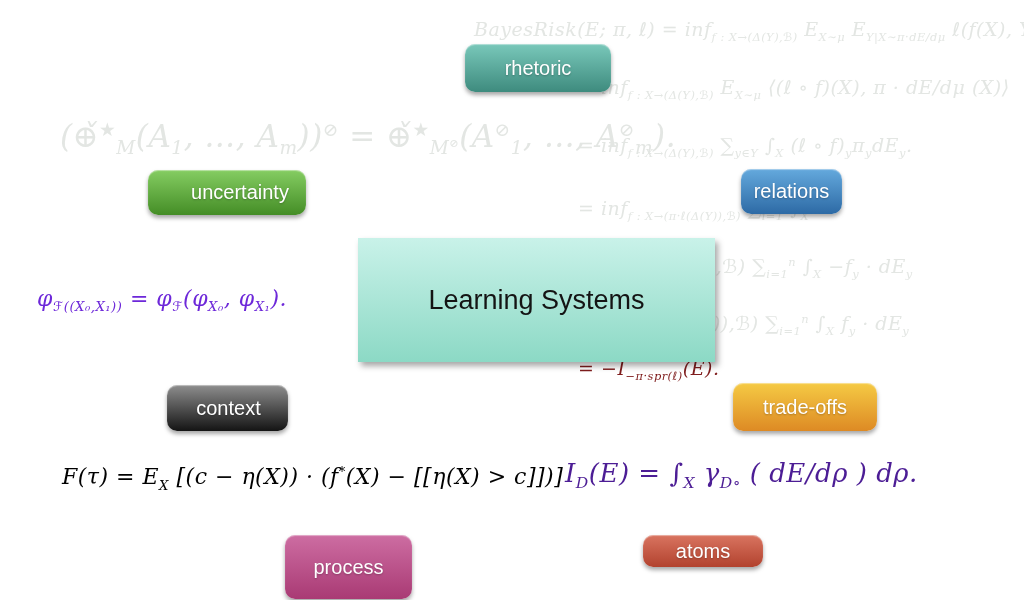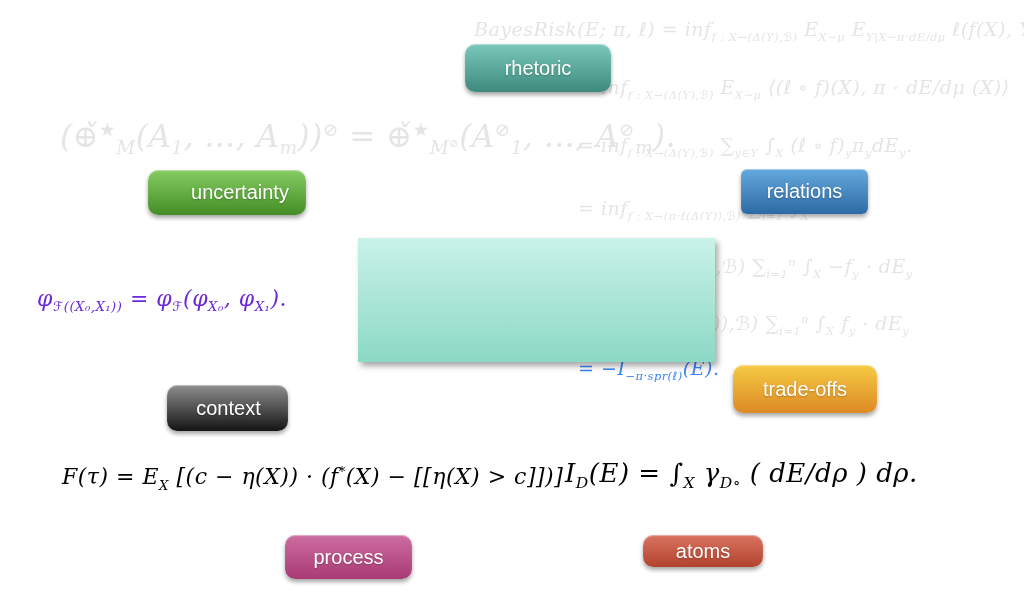--- a/index.html
+++ b/index.html
@@ -33,24 +33,24 @@
     position:absolute;z-index:2;
     left:358px;top:238px;width:357px;height:124px;
     display:flex;flex-direction:column;align-items:center;justify-content:center;
     text-align:center;
     font-size:27px;line-height:41px;color:#141414;
     box-shadow:3px 4px 6px rgba(0,0,0,0.35);
   }
   
   #topic-rhetoric   {left:465px;top:44px; width:146px;height:48px;}
   #topic-uncertainty{left:148px;top:170px;width:158px;height:45px;padding-left:32px;}
-  #topic-relations  {left:741px;top:169px;width:127px;height:45px;border-radius:6px;}
+  #topic-relations  {left:741px;top:169px;width:101px;height:45px;}
   #topic-context    {left:167px;top:385px;width:121px;height:46px;}
-  #topic-tradeoffs  {left:733px;top:365px;width:144px;height:48px;}
-  #topic-process    {left:285px;top:535px;width:127px;height:44px;}
+  #topic-tradeoffs  {left:733px;top:383px;width:144px;height:48px;}
+  #topic-process    {left:285px;top:535px;width:127px;height:64px;}
   #topic-atoms      {left:643px;top:535px;width:120px;height:32px;}
 
   #f-bayes1{left:427px;top:18px; font-size:19px;margin-left:47px;}
   #f-bayes2{left:578px;top:76px; font-size:19px;}
   #f-bayes3{left:578px;top:134px;font-size:19px;}
   #f-bayes4{left:578px;top:197px;font-size:19px;}
   #f-sumneg{left:700px;top:255px;font-size:19px;}
   #f-sumpos{left:692px;top:312px;font-size:19px;}
   #f-spr   {left:578px;top:357px;font-size:19px;}
   #f-oplus {left:60px; top:118px;font-size:31px;}
@@ -62,27 +62,28 @@
 <body>
 
 <div>
 
   <div class="formula" id="f-bayes1" style="color: rgb(227, 230, 227);">BayesRisk(E; π, ℓ) =  inf<sub>f : X→(Δ(Y),ℬ)</sub>  E<sub>X∼μ</sub> E<sub>Y|X∼π·dE/dμ</sub> ℓ(f(X), Y)</div>
   <div class="formula" id="f-bayes2" style="color: rgb(227, 230, 227);">=  inf<sub>f : X→(Δ(Y),ℬ)</sub>  E<sub>X∼μ</sub> ⟨(ℓ ∘ f)(X), π · dE/dμ (X)⟩</div>
   <div class="formula" id="f-bayes3" style="color: rgb(227, 230, 227);">=  inf<sub>f : X→(Δ(Y),ℬ)</sub>  ∑<sub>y∈Y</sub> ∫<sub>X</sub> (ℓ ∘ f)<sub>y</sub>π<sub>y</sub>dE<sub>y</sub>.</div>
   <div class="formula" id="f-bayes4" style="color: rgb(227, 230, 227);">=  inf<sub>f : X→(π·ℓ(Δ(Y)),ℬ)</sub>  ∑<sub>i=1</sub> ∫<sub>X</sub></div>
   <div class="formula" id="f-sumneg" style="color: rgb(227, 230, 227);">)),ℬ) ∑<sub>i=1</sub><sup>n</sup> ∫<sub>X</sub> −f<sub>y</sub> · dE<sub>y</sub></div>
   <div class="formula" id="f-sumpos" style="color: rgb(227, 230, 227);">(Y)),ℬ) ∑<sub>i=1</sub><sup>n</sup> ∫<sub>X</sub> f<sub>y</sub> · dE<sub>y</sub></div>
-  <div class="formula" id="f-spr" style="color: #3b82f6;">= −I<sub>−π·spr(ℓ)</sub>(E).</div>
+  <div class="formula" id="f-spr" style="color: #7f1d1d;">= −I<sub>−π·spr(ℓ)</sub>(E).</div>
   <div class="formula" id="f-oplus" style="color: rgb(227, 230, 227);">(⊕̌<sup>★</sup><sub>M</sub>(A<sub>1</sub>, …, A<sub>m</sub>))<sup>⊘</sup> = ⊕̌<sup>★</sup><sub>M<sup>⊘</sup></sub>(A<sup>⊘</sup><sub>1</sub>, …, A<sup>⊘</sup><sub>m</sub>).</div>
   <div class="formula" id="f-phi" style="color: #6d28d9;">φ<sub>ℱ((X₀,X₁))</sub> = φ<sub>ℱ</sub>(φ<sub>X₀</sub>, φ<sub>X₁</sub>).</div>
   <div class="formula" id="f-ftau" style="color: #000000;">F(τ) = E<sub>X</sub> [(c − η(X)) · (f<sup>*</sup>(X) − [[η(X) &gt; c]])]</div>
-  <div class="formula" id="f-integ" style="color: #000000;">I<sub>D</sub>(E) = ∫<sub>X</sub> γ<sub>D∘</sub> ( dE/dρ ) dρ.</div>
+  <div class="formula" id="f-integ" style="color: #4c1d95;">I<sub>D</sub>(E) = ∫<sub>X</sub> γ<sub>D∘</sub> ( dE/dρ ) dρ.</div>
 
   <div class="title-box" style="background: linear-gradient(rgb(201, 242, 233), rgb(140, 217, 197));">
+    <span>Learning Systems</span>
   </div>
 
   <button class="topic" id="topic-rhetoric" style="background: linear-gradient(rgb(121, 200, 186), rgb(62, 139, 126));">rhetoric</button>
   <button class="topic" id="topic-uncertainty" style="background: linear-gradient(rgb(133, 205, 98), rgb(68, 141, 38));">uncertainty</button>
   <button class="topic" id="topic-relations" style="background: linear-gradient(rgb(100, 169, 221), rgb(45, 106, 165));">relations</button>
   <button class="topic" id="topic-context" style="background: linear-gradient(rgb(142, 142, 142), rgb(20, 20, 20)); padding-left: 8px;">context</button>
   <button class="topic" id="topic-tradeoffs" style="background: linear-gradient(rgb(245, 202, 68), rgb(221, 138, 36));">trade-offs</button>
   <button class="topic" id="topic-process" style="background: linear-gradient(rgb(205, 109, 162), rgb(169, 58, 116));">process</button>
   <button class="topic" id="topic-atoms" style="background: linear-gradient(rgb(217, 116, 96), rgb(178, 66, 46));">atoms</button>
 

